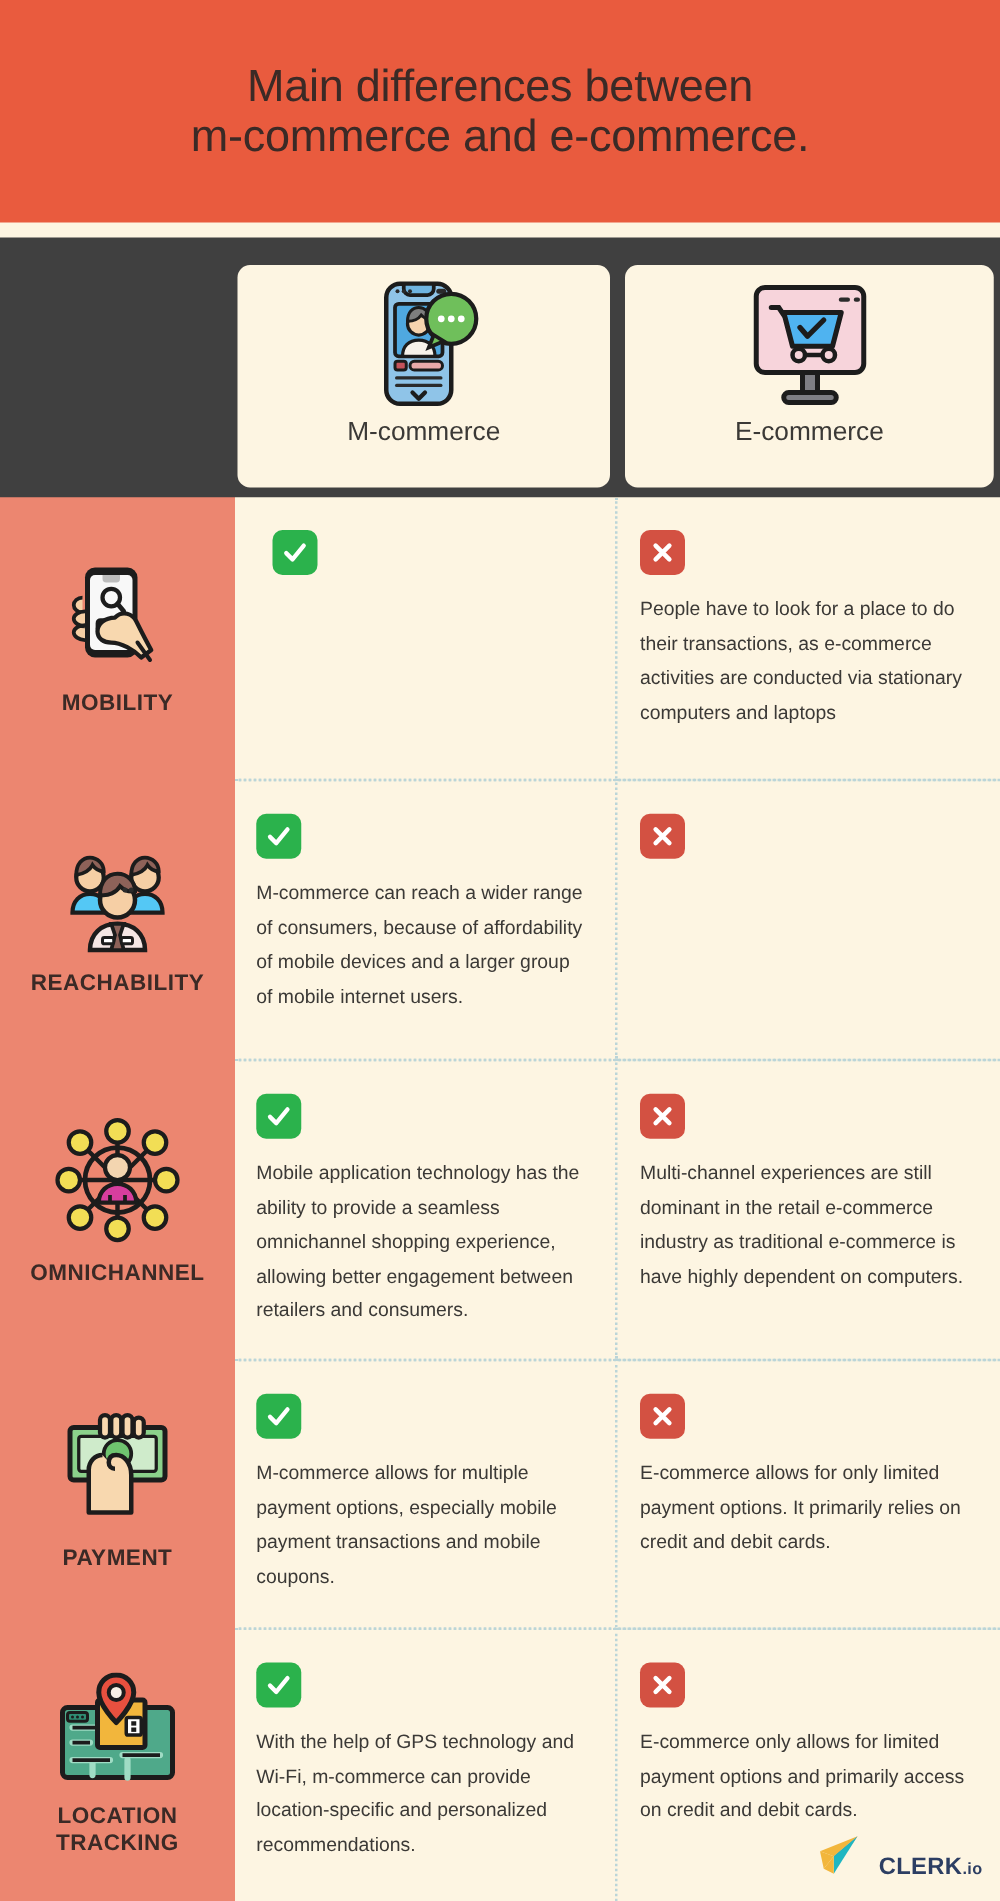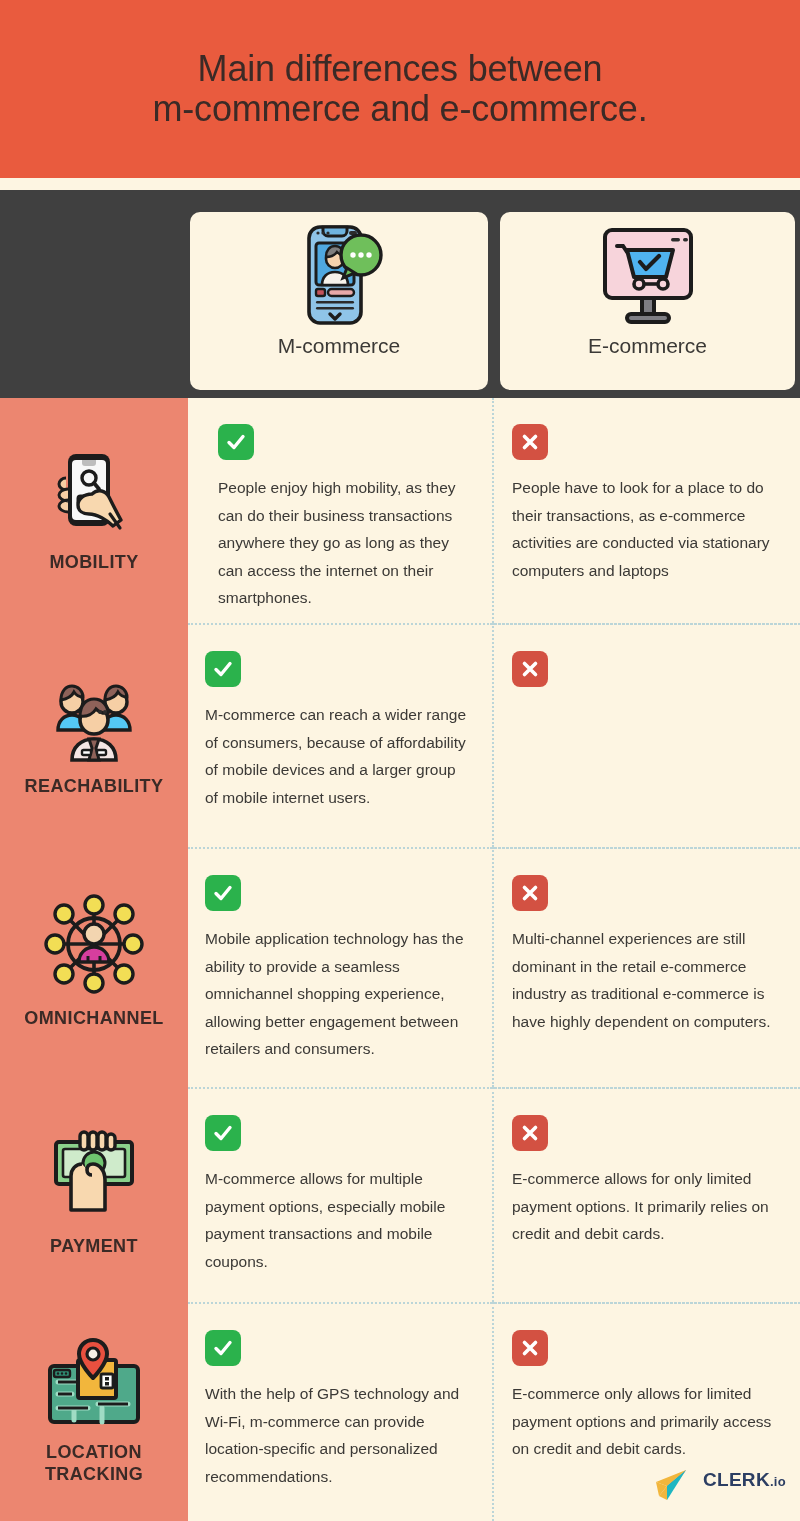--- a/index.html
+++ b/index.html
@@ -93,21 +93,21 @@
 
   
   .rowsep{
     position:absolute;left:188px;right:0;top:0;height:0;
     border-top:2px dotted #BBD5D8;
   }
 
   
   .logo{
     position:absolute;right:14px;bottom:16px;
-    display:flex;align-items:flex-start;gap:15px;
+    display:flex;align-items:flex-end;gap:15px;
   }
   .logo-text{
     color:#2C3E63;font-size:19px;font-weight:700;letter-spacing:0.3px;
   }
   .logo-text .io{font-size:13px;}
 </style>
 </head>
 <body>
 
 <div class="page">
@@ -194,21 +194,20 @@
           <div class="side-label">MOBILITY</div>
         </div>
         <div class="cells">
           <div class="cell left-cell">
             <div class="cell-inner">
               <div class="mark yes">
                 <svg width="22" height="22" viewBox="0 0 22 22">
                     <path d="M4 11.5l5 5L18 5.5" fill="none" stroke="#FFFFFF" stroke-width="3.4" stroke-linecap="round" stroke-linejoin="round"></path>
                   </svg>
               </div>
-              <p class="cell-text">People enjoy high mobility, as they can do their business transactions anywhere they go as long as they can access the internet on their smartphones.</p>
             </div>
           </div>
           <div class="cell right-cell">
             <div class="cell-inner">
               <div class="mark no">
                 <svg width="22" height="22" viewBox="0 0 22 22">
                     <path d="M5.5 5.5l11 11M16.5 5.5l-11 11" fill="none" stroke="#FFFFFF" stroke-width="3.6" stroke-linecap="round"></path>
                   </svg>
               </div>
               <p class="cell-text">People have to look for a place to do their transactions, as e-commerce activities are conducted via stationary computers and laptops</p>

